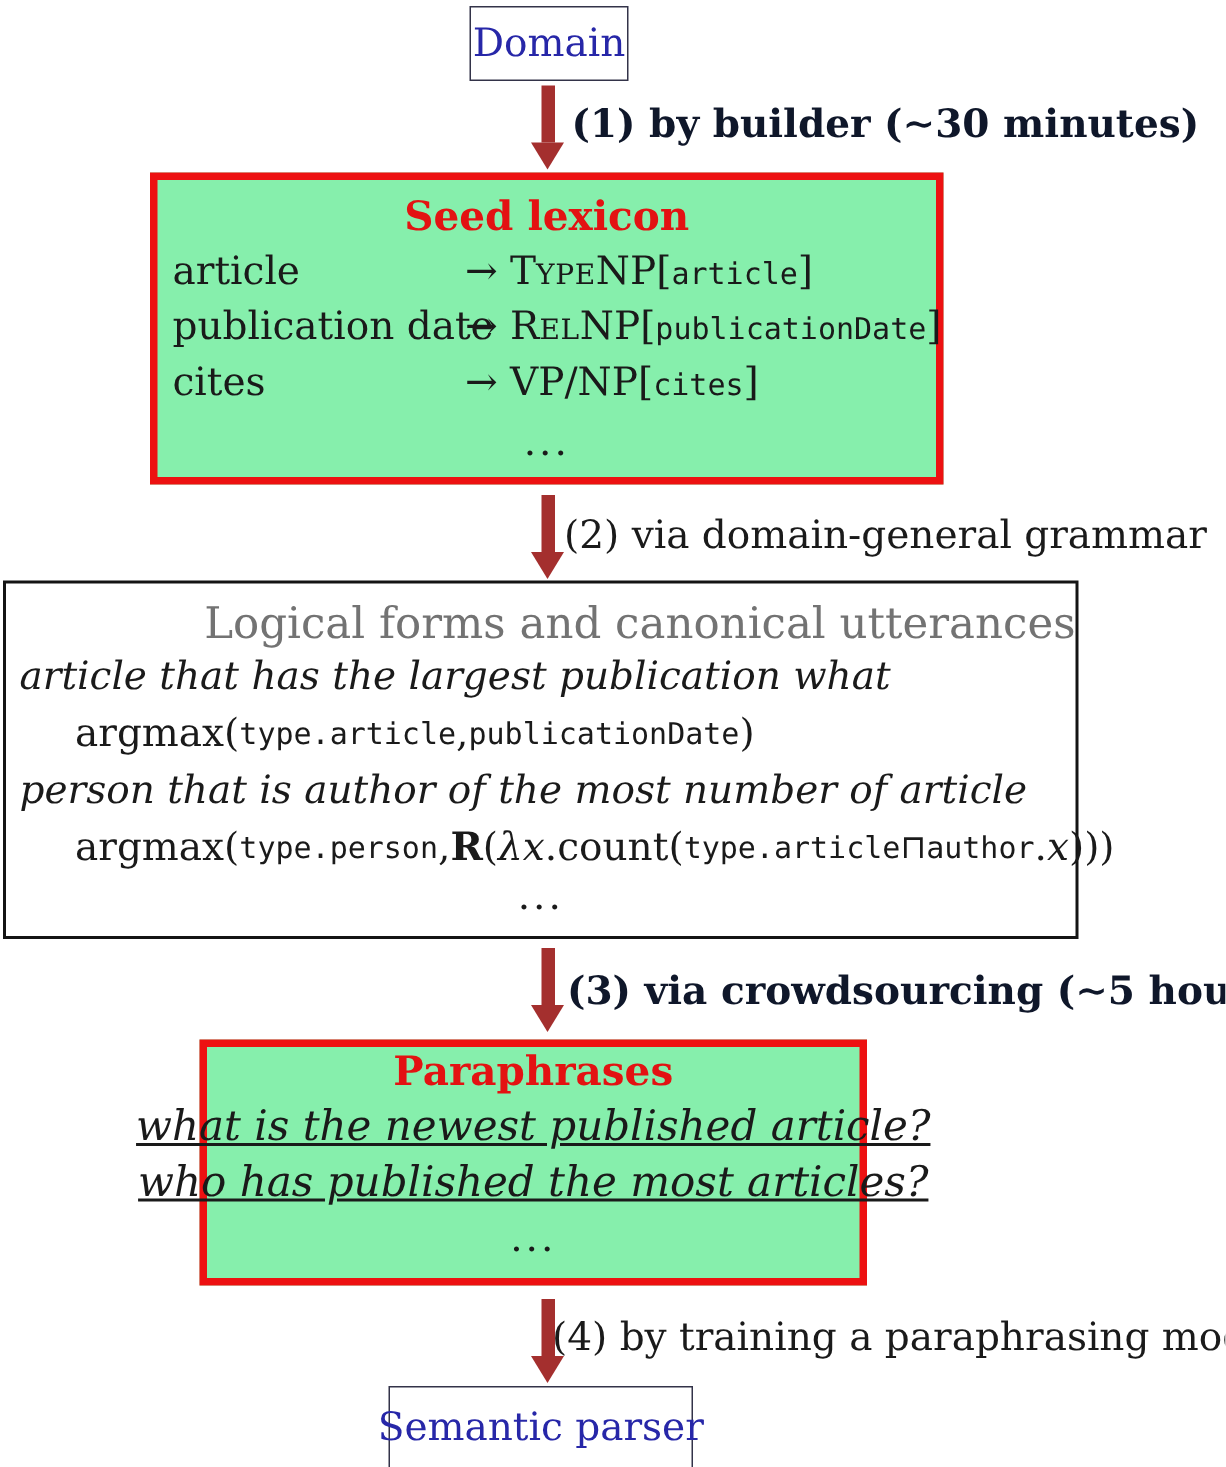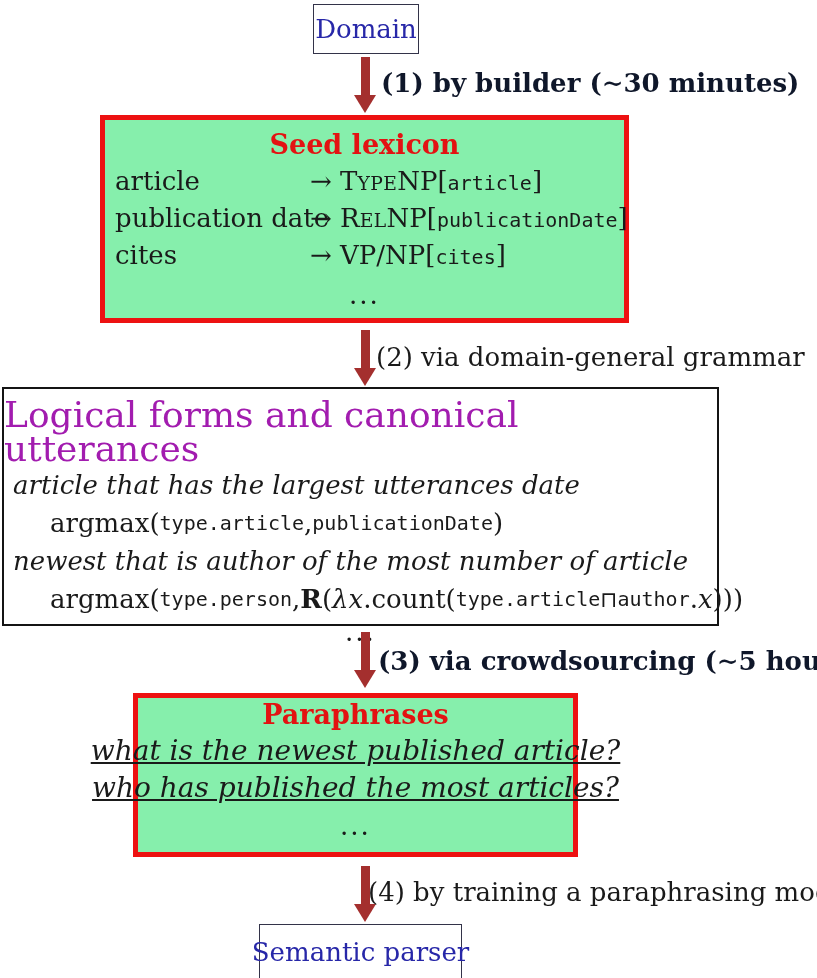--- a/index.html
+++ b/index.html
@@ -33,21 +33,21 @@
   .step-label { font-size:26px; line-height:34px; white-space:nowrap; }
   .step-label.red  { color:#0f172a; font-weight:bold; }
   .step-label.black{ color:#1a1a1a; }
 
   
   .red-box { border:5px solid #ed1111; background:#86efac; box-sizing:border-box; }
   .box-title { text-align:center; font-size:27px; line-height:34px; font-weight:bold; color:#e31212; }
 
   
   .plain-box { border:2px solid #141414; background:#ffffff; box-sizing:border-box; }
-  .blue-title { text-align:left; font-size:36px; line-height:34px; color:#a21caf; }
+  .blue-title { text-align:right; font-size:29px; line-height:34px; color:#737373; }
 
   
   .lex-rows { padding:0 10px; }
   .lex-row { display:flex; height:37px; align-items:center; font-size:26px; }
   .lex-phrase { width:195px; flex:none; white-space:nowrap; }
   .lex-map { white-space:nowrap; }
 
   
   .lf-line { height:38px; display:flex; align-items:center; font-size:26px; white-space:nowrap; }
   .lf-line.utt { padding-left:9px; font-style:italic; }
@@ -103,31 +103,31 @@
 
   <div class="abs arrow" style="left:354px; top:330px;">
     <div class="shaft" style="height:38px;"></div>
     <div class="head"></div>
   </div>
   <div class="abs step-label black" style="left:376px; top:340px;">(2) via domain-general grammar</div>
 
   <div class="abs plain-box" style="left:2px; top:387px; width:717px; height:239px;">
     <div class="blue-title" style="padding-top:9px;">Logical forms and canonical utterances</div>
     <div class="lf-line utt">
-        <span class="seg-it">article that has the largest utterances date</span>
+        <span class="seg-it">article that has the largest publication what</span>
       </div>
     <div class="lf-line lf">
         <span class="seg-rm">argmax(</span>
         <span class="seg-tt">type.article</span>
         <span class="seg-rm">, </span>
         <span class="seg-tt">publicationDate</span>
         <span class="seg-rm">)</span>
       </div>
     <div class="lf-line utt">
-        <span class="seg-it">newest that is author of the most number of article</span>
+        <span class="seg-it">person that is author of the most number of article</span>
       </div>
     <div class="lf-line lf">
         <span class="seg-rm">argmax(</span>
         <span class="seg-tt">type.person</span>
         <span class="seg-rm">, </span>
         <span class="seg-bf">R</span>
         <span class="seg-rm">(</span>
         <span class="seg-it">λx</span>
         <span class="seg-rm">.count(</span>
         <span class="seg-tt">type.article</span>

